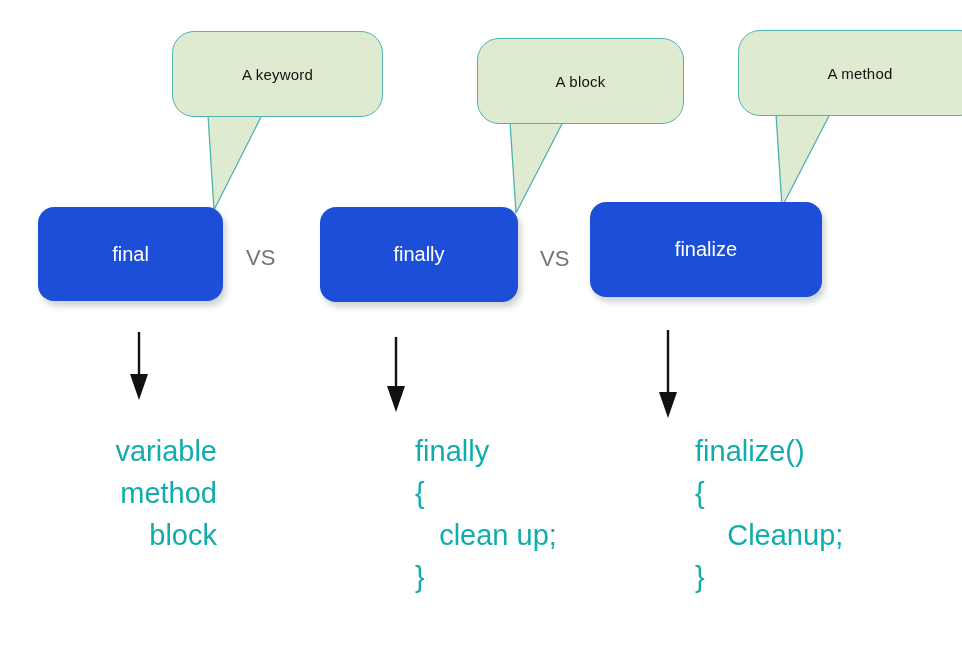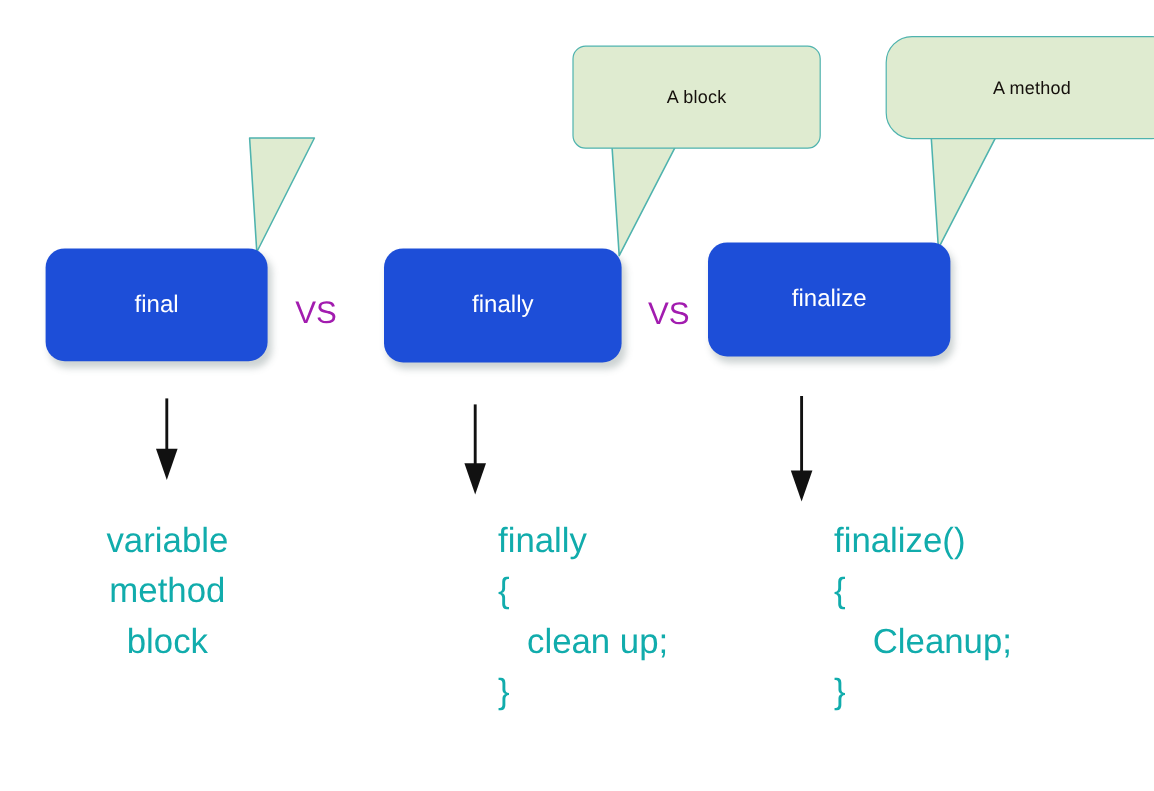--- a/index.html
+++ b/index.html
@@ -52,33 +52,33 @@
     box-shadow: 3px 5px 6px rgba(90, 110, 110, 0.30);
   }
   .tealbox-label {
     color: #ffffff;
     font-size: 20px;
     white-space: nowrap;
   }
   
   .vs-label {
     position: absolute;
-    color: #a21caf;
-    font-size: 26px;
+    color: #737373;
+    font-size: 22px;
     white-space: nowrap;
   }
   
   .textcol {
     position: absolute;
     color: #11acac;
     font-size: 29px;
     line-height: 42px;
     white-space: pre;
   }
-  .textcol.center { text-align: center; }
+  .textcol.center { text-align: right; }
   .textcol.left   { text-align: left; }
   .textline { display: block; }
 </style>
 </head>
 <body>
 
 <div id="stage">
 
   <svg class="layer" id="vector-layer" width="962" height="659" viewBox="0 0 962 659">
       <polygon points="208,115 262,115 214,210" fill="#dfebd0" stroke="#4fb3ae" stroke-width="1.3" stroke-linejoin="round"></polygon>
@@ -91,34 +91,37 @@
       <g>
         <line x1="396" y1="337" x2="396" y2="390" stroke="#111111" stroke-width="2.4"></line>
         <polygon points="387,386 405,386 396,412" fill="#111111"></polygon>
       </g>
       <g>
         <line x1="668" y1="330" x2="668" y2="396" stroke="#111111" stroke-width="2.4"></line>
         <polygon points="659,392 677,392 668,418" fill="#111111"></polygon>
       </g>
     </svg>
 
-  <div class="bubble" style="left: 477px; top: 38px; width: 207px; height: 86px; border-radius: 11px;">
+  <div class="bubble" style="left: 172px; top: 31px; width: 211px; height: 86px;">
+    <span class="bubble-label">A keyword</span>
+  </div>
+  <div class="bubble" style="left: 477px; top: 38px; width: 207px; height: 86px;">
     <span class="bubble-label">A block</span>
   </div>
   <div class="bubble" style="left: 738px; top: 30px; width: 244px; height: 86px;">
     <span class="bubble-label">A method</span>
   </div>
 
   <div class="tealbox" style="left: 38px; top: 207px; width: 185px; height: 94px;">
     <span class="tealbox-label">final</span>
   </div>
   <div class="tealbox" style="left: 320px; top: 207px; width: 198px; height: 95px;">
     <span class="tealbox-label">finally</span>
   </div>
-  <div class="tealbox" style="left: 590px; top: 202px; width: 202px; height: 95px;">
+  <div class="tealbox" style="left: 590px; top: 202px; width: 232px; height: 95px;">
     <span class="tealbox-label">finalize</span>
   </div>
 
   <div class="vs-label" style="left: 246px; top: 245px;">VS</div>
   <div class="vs-label" style="left: 540px; top: 246px;">VS</div>
 
   <div class="textcol center" style="left: 62px; top: 430px; width: 155px;"><span class="textline">variable</span><span class="textline">method</span><span class="textline">block</span></div>
   <div class="textcol left" style="left: 415px; top: 430px; width: 210px;"><span class="textline">finally</span><span class="textline">{</span><span class="textline">   clean up;</span><span class="textline">}</span></div>
   <div class="textcol left" style="left: 695px; top: 430px; width: 230px;"><span class="textline">finalize()</span><span class="textline">{</span><span class="textline">    Cleanup;</span><span class="textline">}</span></div>
 

